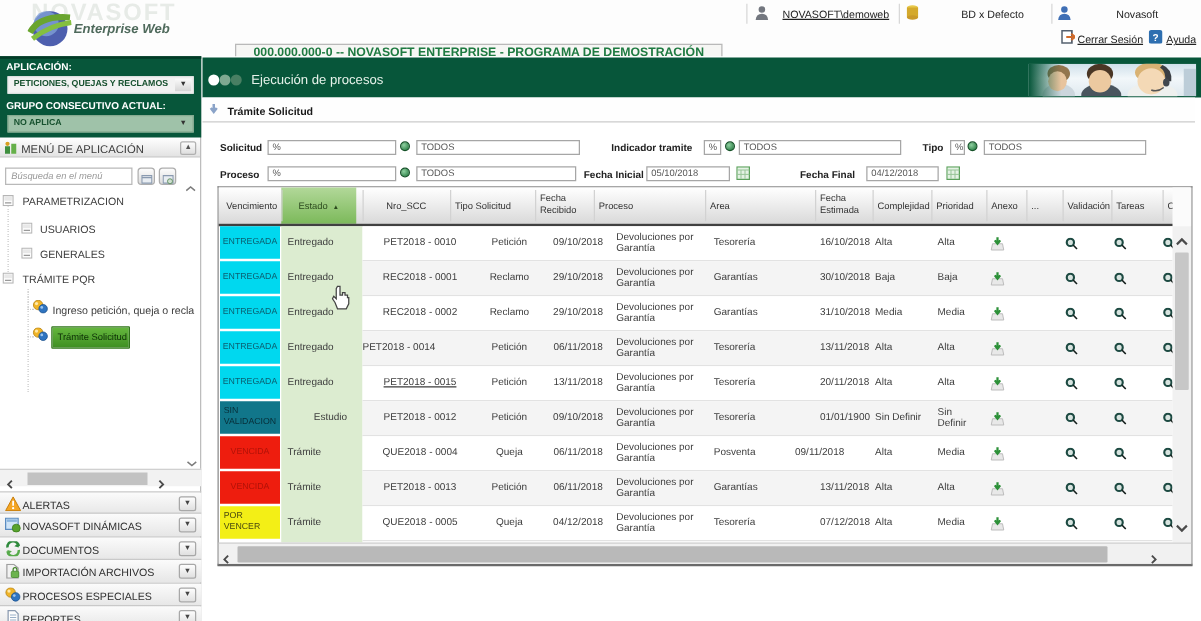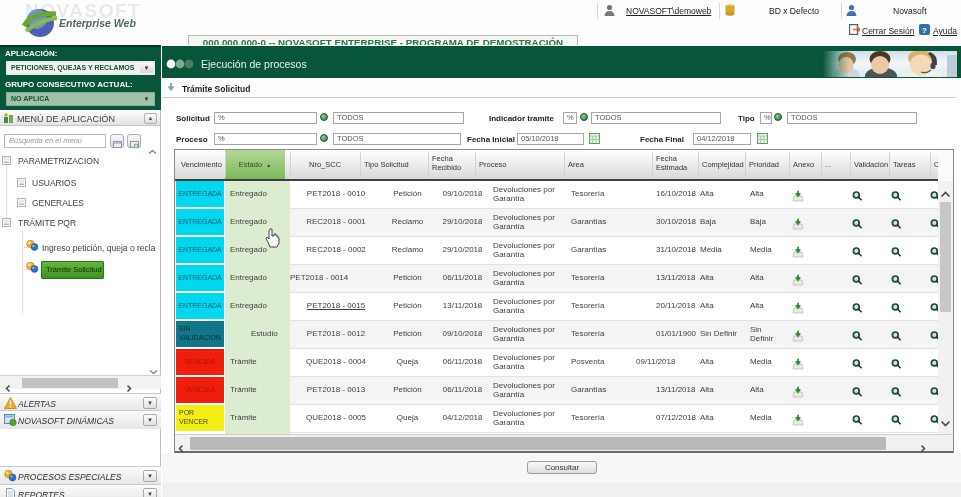--- a/index.html
+++ b/index.html
@@ -22,21 +22,21 @@
 .sblbl { position:absolute; left:5px; color:#fff; font-size:8px; font-weight:bold; }
 .sbdd { position:absolute; left:6px; width:149px; height:14px; border:1px solid #e8e8e8; font-size:7px; font-weight:bold; color:#17512f; line-height:12px; padding-left:4px; white-space:nowrap; }
 .ddarr { position:absolute; right:1px; top:1px; width:13px; height:10px; font-size:6px; color:#333; text-align:center; line-height:10px; }
 #menuhdr { position:absolute; left:0; top:66px; width:160px; height:15px; background:linear-gradient(#fdfdfd,#e3e3e3); border-bottom:1px solid #c6c6c6; }
 #menuhdr span { position:absolute; left:17px; top:3px; font-size:9px; color:#3a3a3a; }
 .upbtn { position:absolute; width:13px; height:11px; background:linear-gradient(#fcfcfc,#dedede); border:1px solid #b0b0b0; border-radius:2px; font-size:6px; color:#555; text-align:center; line-height:9px; }
 #srchbox { position:absolute; left:4px; top:89px; width:102px; height:14px; border:1px solid #b9b9b9; font-size:7.5px; font-style:italic; color:#9a9a9a; line-height:12px; padding-left:4px; background:#fff; }
 .sbtn { position:absolute; top:89px; width:14px; height:14px; background:linear-gradient(#fcfcfc,#dcdcdc); border:1px solid #adadad; border-radius:3px; }
 .tree { position:absolute; font-size:8.5px; color:#3c3c3c; white-space:nowrap; }
 #tshl { position:absolute; left:41px; top:216px; width:63px; height:18px; background:linear-gradient(#65b73d,#3f8f23); border:1px solid #2f7518; border-radius:1px; color:#0d2f06; font-size:7.5px; line-height:16px; padding-left:4px; white-space:nowrap; }
-.accord { position:absolute; left:0; width:161px; height:19px; background:linear-gradient(#fbfbfb,#e6e6e6); border-top:1px solid #c9c9c9;font-style:italic; }
+.accord { position:absolute; left:0; width:161px; height:19px; background:linear-gradient(#fbfbfb,#e6e6e6); border-top:1px solid #c9c9c9; }
 .accord .at { position:absolute; left:18px; top:5px; font-size:8.5px; color:#2f2f2f; }
 .accord .av { position:absolute; right:4px; top:3px; width:14px; height:12px; background:linear-gradient(#fdfdfd,#e0e0e0); border:1px solid #a8a8a8; border-radius:2px; font-size:6px; color:#444; text-align:center; line-height:11px; }
 
 #thsb { position:absolute; left:0; top:330px; width:161px; height:14px; background:#f2f2f2; border-top:1px solid #d0d0d0; }
 
 #main { position:absolute; left:162px; top:45px; width:799px; height:452px; background:#fff; }
 #mtitle { position:absolute; left:0; top:1px; width:799px; height:32px; background:#07563a; }
 
 #mtitle .txt { position:absolute; left:39px; top:12px; font-size:10.5px; color:#e6f2ea; }
 #photo { position:absolute; right:4px; top:5px; width:148px; height:26px; }
@@ -192,20 +192,39 @@
         <span class="at">ALERTAS</span>
         <span class="av">▼</span>
       </div>
     <div class="accord" style="top:365px;">
         <svg class="abs" style="left:4px; top:3px;" width="13" height="12" viewBox="0 0 13 12">
           <rect x="0.5" y="0.5" width="10" height="9" fill="#cfe4f7" stroke="#5b8cc0"></rect>
           <rect x="1.5" y="1.5" width="8" height="2" fill="#8ab4dd"></rect>
           <circle cx="9" cy="8.5" r="3.2" fill="#58a32e" stroke="#3a7a1a" stroke-width="0.6"></circle>
         </svg>
         <span class="at">NOVASOFT DINÁMICAS</span>
+        <span class="av">▼</span>
+      </div>
+    <div class="accord" style="top:384px;">
+        <svg class="abs" style="left:4px; top:3px;" width="13" height="12" viewBox="0 0 13 12">
+          <path d="M2 5 A4.5 4.5 0 0 1 11 4" stroke="#2e8a3c" stroke-width="2" fill="none"></path>
+          <path d="M11 7 A4.5 4.5 0 0 1 2 8" stroke="#57aa4a" stroke-width="2" fill="none"></path>
+          <path d="M11 1 L11 5 L7.5 4 Z" fill="#2e8a3c"></path>
+          <path d="M2 11 L2 7 L5.5 8 Z" fill="#57aa4a"></path>
+        </svg>
+        <span class="at">DOCUMENTOS</span>
+        <span class="av">▼</span>
+      </div>
+    <div class="accord" style="top:402px;">
+        <svg class="abs" style="left:4px; top:3px;" width="13" height="12" viewBox="0 0 13 12">
+          <path d="M1.5 0.5 H7 L10.5 3.5 V11.5 H1.5 Z" fill="#f2f2f2" stroke="#a0a0a0"></path>
+          <rect x="5" y="6" width="6" height="5" rx="1" fill="#6cb44e" stroke="#3f8426" stroke-width="0.6"></rect>
+          <path d="M6.5 6 V4.5 A1.5 1.5 0 0 1 9.5 4.5 V6" stroke="#3f8426" fill="none"></path>
+        </svg>
+        <span class="at">IMPORTACIÓN ARCHIVOS</span>
         <span class="av">▼</span>
       </div>
     <div class="accord" style="top:421px;padding-left:45px;">
         <svg class="abs" style="left:4px; top:3px;" width="13" height="12" viewBox="0 0 13 12">
           <circle cx="4.5" cy="4" r="3.8" fill="#f0b428" stroke="#b07d10" stroke-width="0.6"></circle>
           <circle cx="3.2" cy="2.8" r="1.3" fill="#ffe9a8"></circle>
           <circle cx="8.5" cy="7.5" r="3.4" fill="#2f74c0" stroke="#1a4f8a" stroke-width="0.6"></circle>
           <circle cx="7.4" cy="6.4" r="1.1" fill="#9cc4ec"></circle>
         </svg>
         <span class="at">PROCESOS ESPECIALES</span>
@@ -615,17 +634,13 @@
 <div style="position:absolute;left:0;top:284px;width:778px;height:17px;background:#f1f1f1;border-top:1px solid #cfcfcf;">
         <div style="position:absolute;left:2px;top:4px;"><svg width="8" height="9" viewBox="0 0 8 9">
             <path d="M5.5 1.5 L2.5 4.5 L5.5 7.5" stroke="#4a4a4a" stroke-width="1.5" fill="none"></path>
           </svg></div>
         <div style="position:absolute;left:744px;top:4px;"><svg width="8" height="9" viewBox="0 0 8 9">
             <path d="M2.5 1.5 L5.5 4.5 L2.5 7.5" stroke="#4a4a4a" stroke-width="1.5" fill="none"></path>
           </svg></div>
         <div style="position:absolute;left:15px;top:2px;width:696px;height:13px;background:#b9b9b9;border-radius:1px;"></div>
       </div>
 </div>
-  <div id="btnbar">
-      <div id="consultar">Consultar</div>
-      <div style="position:absolute;left:0;top:29px;width:799px;height:15px;background:#f0f0f0;"></div>
-    </div>
 </div>
 
 </body></html>

